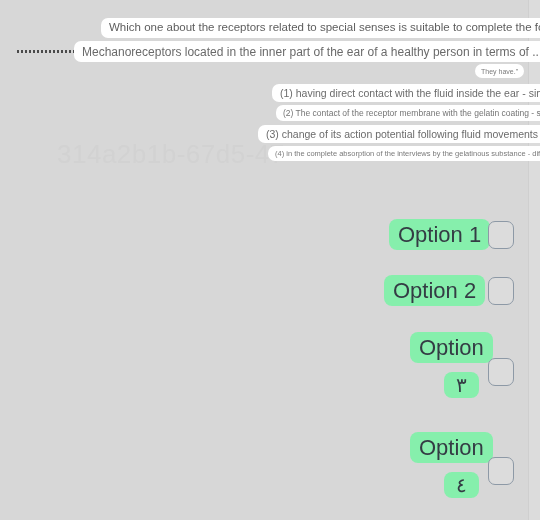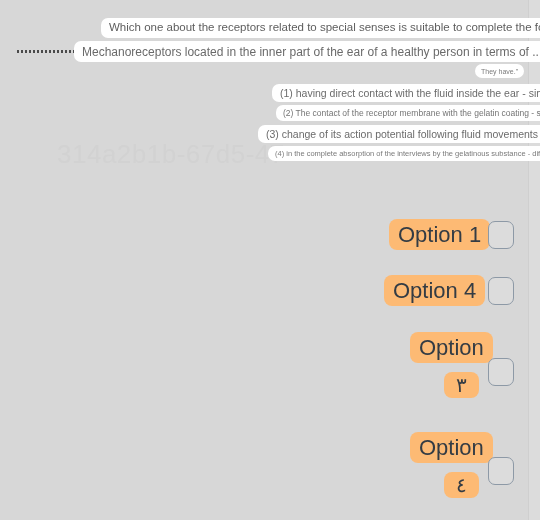--- a/index.html
+++ b/index.html
@@ -127,21 +127,21 @@
     left: 268px;
     top: 146px;
     height: 15px;
     padding: 0 7px;
     font-size: 7.5px;
     color: #7a7a7a;
   }
 
   .answer-label {
     position: absolute;
-    background: #fdba74;
+    background: #86efac;
     border-radius: 8px;
     color: #343c44;
     font-size: 22px;
     display: flex;
     align-items: center;
     justify-content: center;
     white-space: nowrap;
     box-sizing: border-box;
     padding: 0 9px;
     height: 31px;
@@ -195,21 +195,21 @@
   <div class="chip q-tail">They have."</div>
 
   <div class="chip opt-a">(1) having direct contact with the fluid inside the ear - similarity</div>
   <div class="chip opt-b">(2) The contact of the receptor membrane with the gelatin coating - similarity</div>
   <div class="chip opt-c">(3) change of its action potential following fluid movements - difference</div>
   <div class="chip opt-d">(4) in the complete absorption of the interviews by the gelatinous substance - difference</div>
 
   <div class="answer-label row1-label">Option 1</div>
   <div class="checkbox row1-box"></div>
 
-  <div class="answer-label row2-label">Option 4</div>
+  <div class="answer-label row2-label">Option 2</div>
   <div class="checkbox row2-box"></div>
 
   <div class="answer-label row3-label">Option</div>
   <div class="answer-label numeral row3-numeral">٣</div>
   <div class="checkbox row3-box"></div>
 
   <div class="answer-label row4-label">Option</div>
   <div class="answer-label numeral row4-numeral">٤</div>
   <div class="checkbox row4-box"></div>
 

